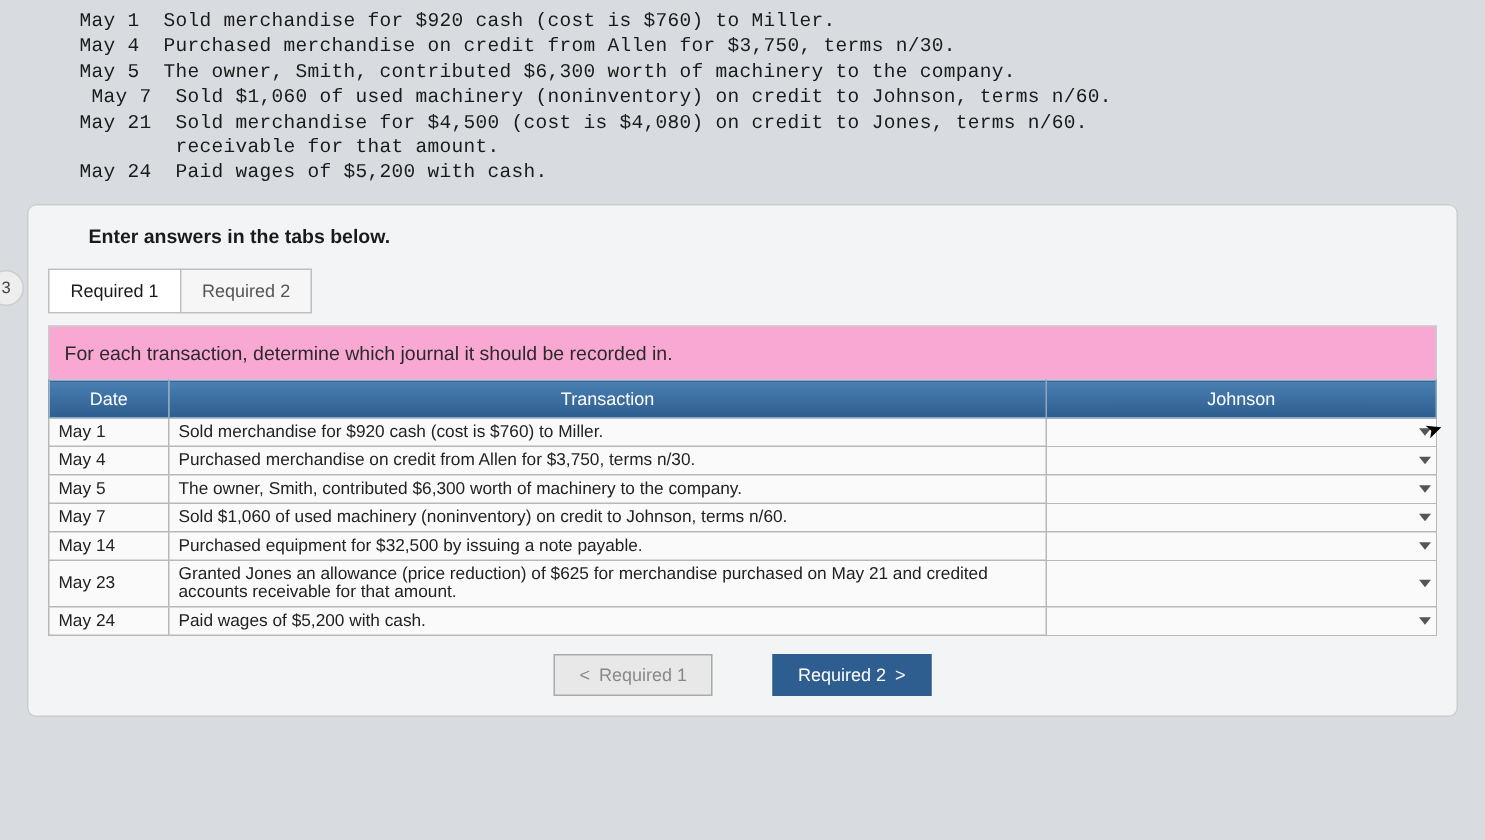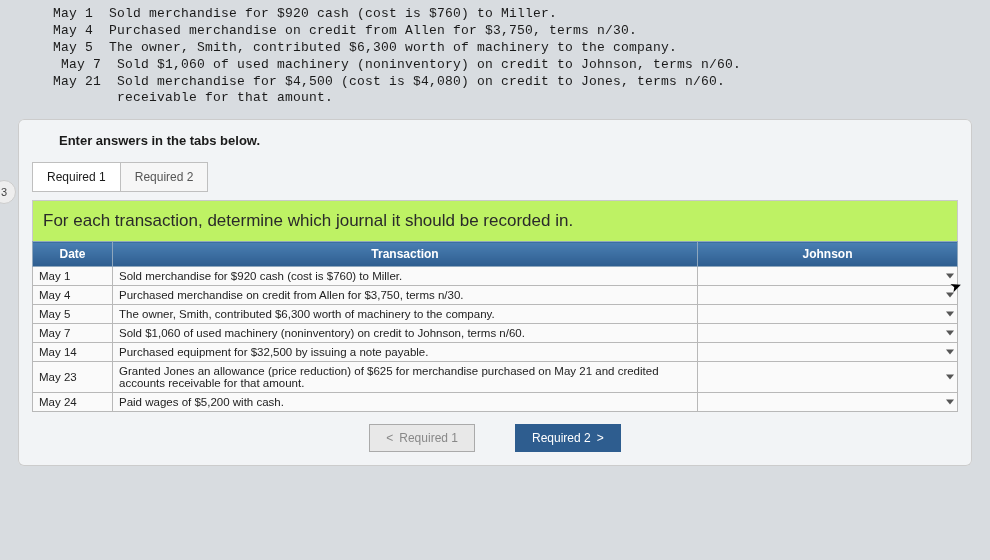--- a/index.html
+++ b/index.html
@@ -48,37 +48,37 @@
     .tab {
       border: 1px solid #bfbfbf;
       padding: 7px 14px;
       font-size: 12px;
       background: #fff;
       cursor: pointer;
       margin-right: -1px;
     }
     .tab.inactive { background: #f6f6f6; color:#555; }
     .sub-instruct {
-      background: #bef264;
+      background: #f9a8d4;
       border: 1px solid #c9c9c9;
       border-bottom: none;
       padding: 10px 10px;
-      font-size: 17px;
+      font-size: 13px;
       color: #2a2a2a;
       margin-top: 8px;
     }
     table {
       width: 100%;
       border-collapse: collapse;
       background: #fff;
     }
     th {
       background: linear-gradient(#4a7fb3, #2e5d8f);
       color: #fff;
-      font-weight: bold;
+      font-weight: normal;
       font-size: 12px;
       padding: 5px 6px;
       border: 1px solid #8fa7bd;
       text-align: center;
     }
     td {
       border: 1px solid #b8b8b8;
       padding: 3px 6px;
       font-size: 11.5px;
       color: #222;
@@ -129,20 +129,21 @@
 </head>
 <body>
 
 <div class="transactions-list">
   <div class="trans-line">May 1  Sold merchandise for $920 cash (cost is $760) to Miller.</div>
   <div class="trans-line">May 4  Purchased merchandise on credit from Allen for $3,750, terms n/30.</div>
   <div class="trans-line">May 5  The owner, Smith, contributed $6,300 worth of machinery to the company.</div>
   <div class="trans-line"> May 7  Sold $1,060 of used machinery (noninventory) on credit to Johnson, terms n/60.</div>
   <div class="trans-line">May 21  Sold merchandise for $4,500 (cost is $4,080) on credit to Jones, terms n/60.</div>
   <div class="trans-line">        receivable for that amount.</div>
+  <div class="trans-line">May 24  Paid wages of $5,200 with cash.</div>
 </div>
 
 <div class="badge-3">3</div>
 
 <div class="main-panel">
   <div class="instruct">Enter answers in the tabs below.</div>
 
   <div class="tabs">
     <div class="tab">Required 1</div>
     <div class="tab inactive">Required 2</div>

